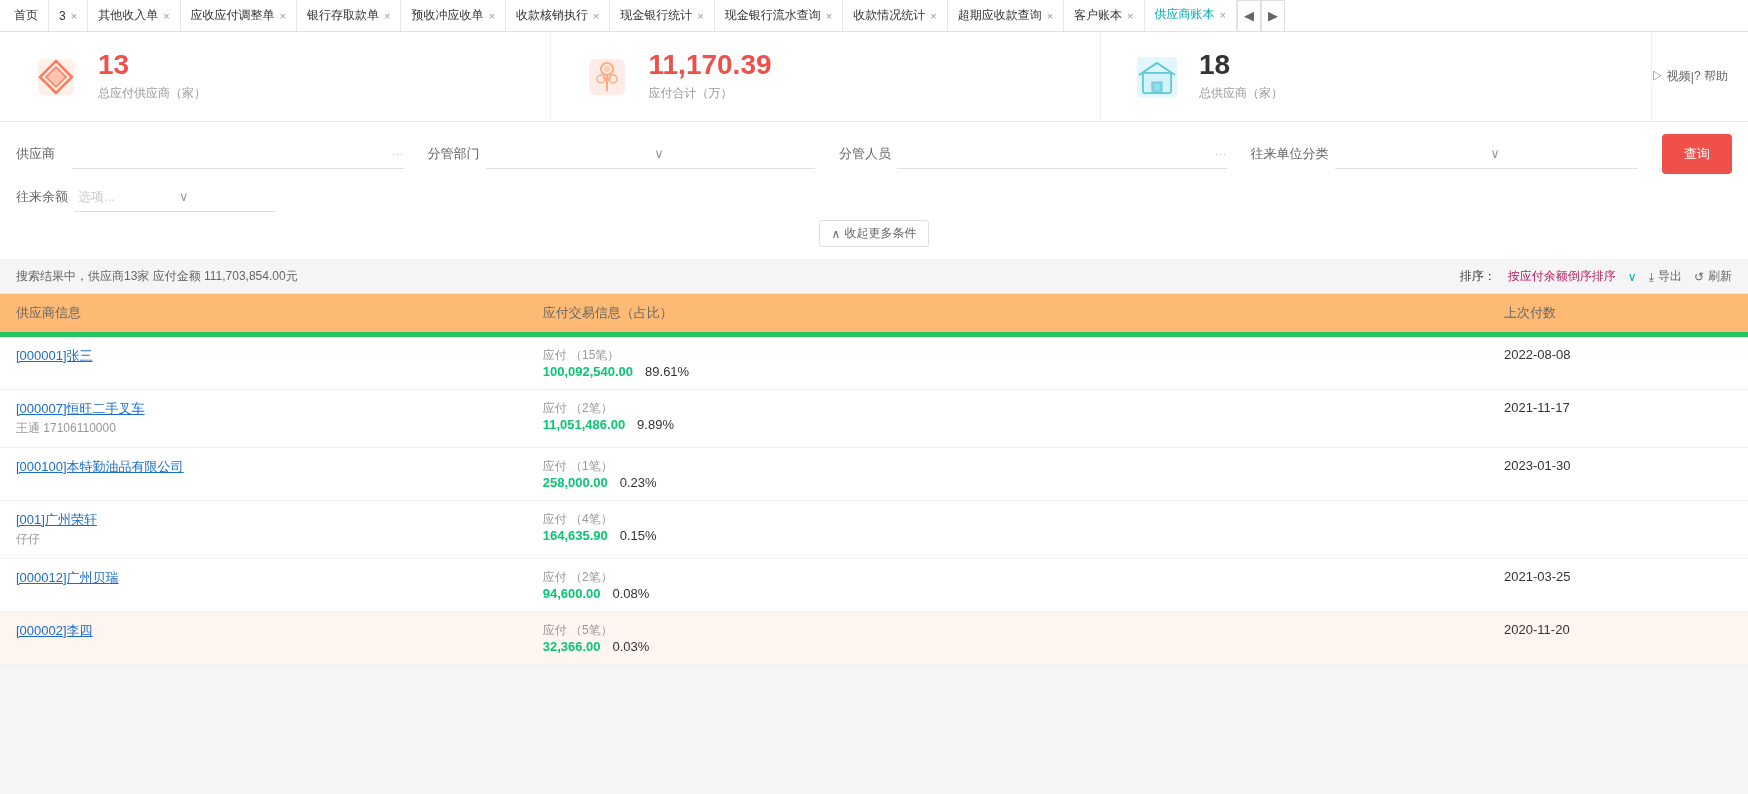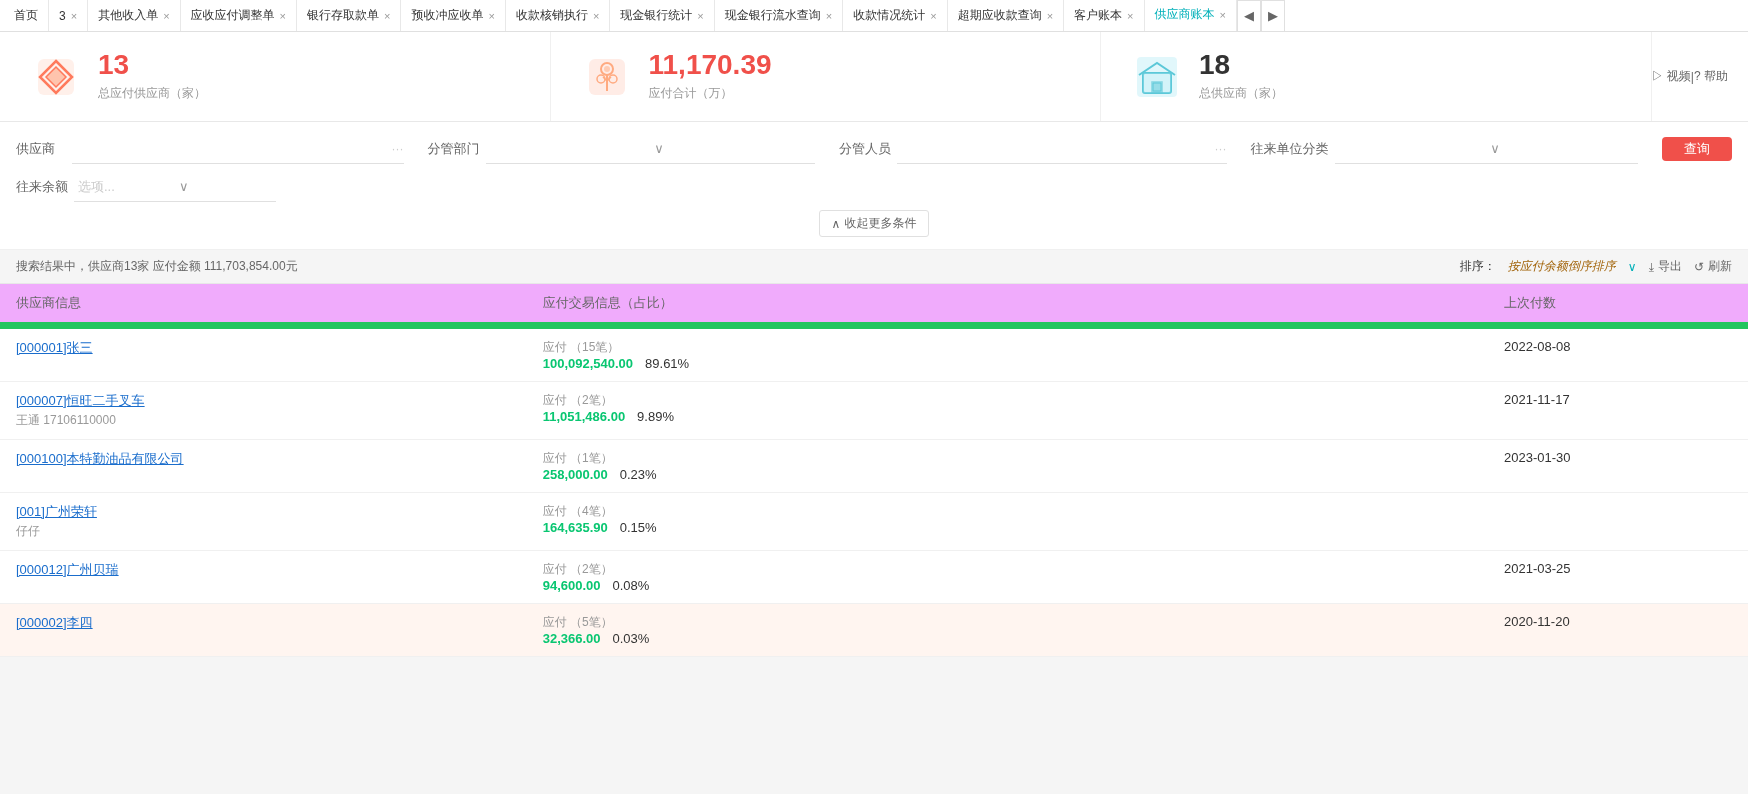--- a/index.html
+++ b/index.html
@@ -142,21 +142,21 @@
       height: 30px;
       cursor: pointer;
     }
     .filter-select span { flex: 1; font-size: 13px; color: #ccc; padding-left: 4px; }
     .filter-select .arrow { color: #999; }
     .query-btn {
       background: #f0504a;
       color: #fff;
       border: none;
       padding: 0 22px;
-      height: 24px;
+      height: 40px;
       border-radius: 4px;
       cursor: pointer;
       font-size: 13px;
       flex-shrink: 0;
     }
     .collapse-btn {
       display: flex;
       align-items: center;
       justify-content: center;
       gap: 4px;
@@ -200,22 +200,22 @@
     
     .table-container {
       background: #fff;
       overflow-x: auto;
     }
     .data-table {
       width: 100%;
       border-collapse: collapse;
     }
     .data-table thead tr {
-      background: #f0abfc;
-      border-bottom: 7px solid #22c55e;
+      background: #fdba74;
+      border-bottom: 5px solid #22c55e;
     }
     .data-table thead th {
       padding: 10px 16px;
       text-align: left;
       font-size: 13px;
       color: #666;
       font-weight: normal;
       border-bottom: 1px solid #e8e8e8;
     }
     .data-table tbody tr {
@@ -423,21 +423,21 @@
       <span>∧</span>
       <span>收起更多条件</span>
     </div>
   </div>
 </div>
 
 <div class="results-bar">
   <div>搜索结果中，供应商13家   应付金额 111,703,854.00元</div>
   <div class="right">
     <span class="sort-label">排序：</span>
-    <span class="sort-label" style="color:#a16207; cursor:pointer;font-style:italic;">按应付余额倒序排序</span>
+    <span class="sort-label" style="color:#be185d; cursor:pointer;">按应付余额倒序排序</span>
     <span style="color:#00b0b9;">∨</span>
     <div class="action-btn">
       <span>⤓</span>
       <span>导出</span>
     </div>
     <div class="action-btn">
       <span>↺</span>
       <span>刷新</span>
     </div>
   </div>

